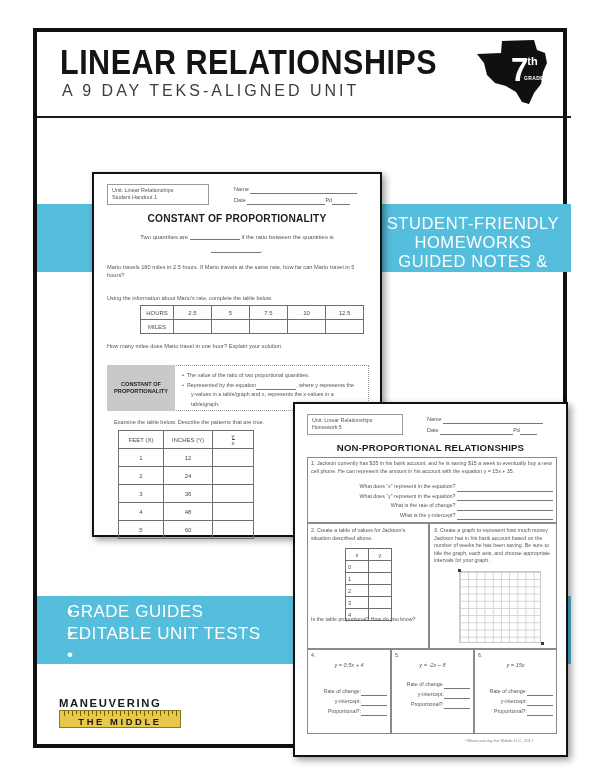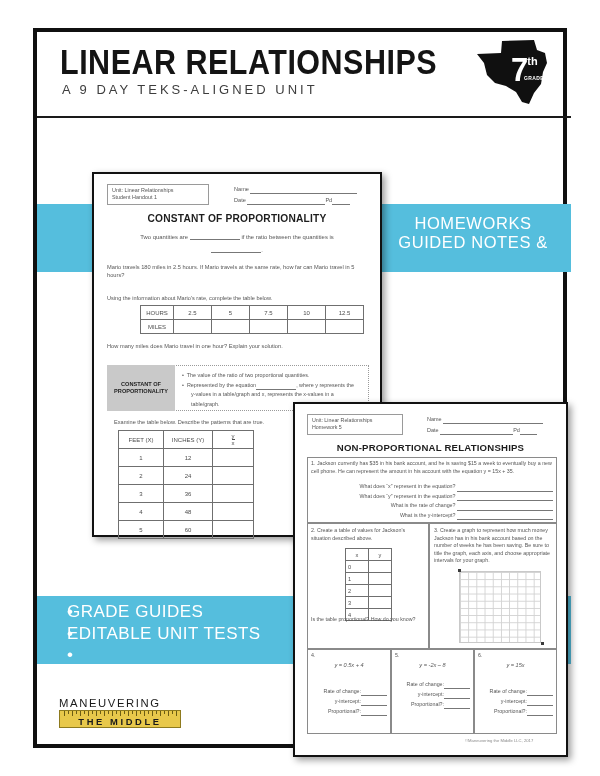--- a/index.html
+++ b/index.html
@@ -10,21 +10,21 @@
   #page{position:absolute;left:0;top:0;width:600px;height:776px;background:#ffffff;}
   #frame{position:absolute;left:33px;top:28px;width:534px;height:720px;
          border:4px solid #101010;background:#ffffff;box-sizing:border-box;}
 
   
   #header{position:absolute;left:0;top:0;width:100%;height:82px;}
   #title{position:absolute;left:23px;top:9px;font-size:30.5px;font-weight:bold;
          letter-spacing:.5px;color:#141414;white-space:nowrap;
          font-family:"Liberation Sans",sans-serif;transform:scaleY(1.18);
          transform-origin:left top;}
-  #subtitle{position:absolute;left:25px;top:50px;font-size:13px;letter-spacing:3.0px;
+  #subtitle{position:absolute;left:25px;top:50px;font-size:16px;letter-spacing:3.0px;
             color:#3d3d3d;white-space:nowrap;}
   #hrule{position:absolute;left:0;top:84px;width:534px;height:2px;background:#1a1a1a;}
 
   
   #badge{position:absolute;right:10px;top:4px;width:82px;height:72px;}
   #badge svg{display:block;}
   #badge .sevenwrap{position:absolute;left:40px;top:18px;color:#ffffff;
         font-weight:bold;line-height:1;}
   #badge .seven{font-size:31px;letter-spacing:-1px;display:inline-block;
         transform:scaleY(1.05);}
@@ -41,21 +41,21 @@
   .teal-text{position:absolute;color:#ffffff;font-size:16.5px;letter-spacing:.6px;
              line-height:19px;text-align:center;}
   #teal-top-text{left:346px;top:182px;width:180px;}
   #teal-bot-list{position:absolute;left:30px;top:569px;color:#fff;font-size:17px;
         line-height:21.5px;letter-spacing:.5px;}
   #teal-bot-list .li{white-space:nowrap;}
   #teal-bot-list .bul{display:inline-block;width:22px;}
 
   
   #logo{position:absolute;left:22px;bottom:16px;width:140px;}
-  #logo .l1{font-size:11.3px;font-weight:normal;letter-spacing:1.6px;color:#1a1a1a;}
+  #logo .l1{font-size:11.3px;font-weight:bold;letter-spacing:1.6px;color:#1a1a1a;}
   #logo .ruler{margin-top:1px;width:122px;height:18px;background:#e8c84b;
         border:1px solid #8e7a1e;box-sizing:border-box;position:relative;}
   #logo .ticks{position:absolute;left:0;top:0;width:100%;height:6px;}
   #logo .tick{position:absolute;top:0;width:1px;background:#6d5d14;}
   #logo .l2{position:absolute;left:0;top:5px;width:100%;text-align:center;
         font-size:9.4px;font-weight:bold;letter-spacing:2.6px;color:#1a1a1a;}
 
   
   .sheet{position:absolute;background:#ffffff;border:2px solid #111;
          box-sizing:border-box;box-shadow:3px 3px 7px rgba(0,0,0,.40);}
@@ -116,20 +116,21 @@
       </div>
       <div class="grade">GRADE</div>
     </div>
     <div id="hrule"></div>
   </div>
 
   <div class="teal" id="teal-top"></div>
   <div class="teal" id="teal-bottom"></div>
 
   <div class="teal-text" id="teal-top-text">
+    <div>STUDENT-FRIENDLY</div>
     <div>HOMEWORKS</div>
     <div>GUIDED NOTES &amp;</div>
   </div>
 
   <div id="teal-bot-list">
     <div class="li"><span class="bul">•</span><span>GRADE GUIDES</span></div>
     <div class="li"><span class="bul">•</span><span>EDITABLE UNIT TESTS</span></div>
     <div class="li"><span class="bul">•</span></div>
   </div>
 

